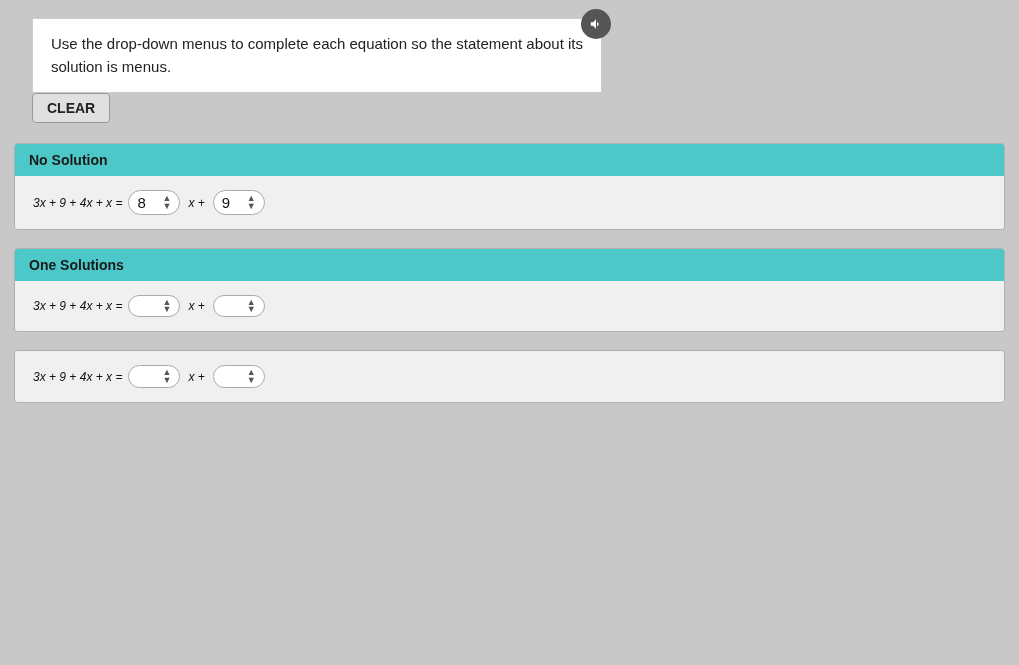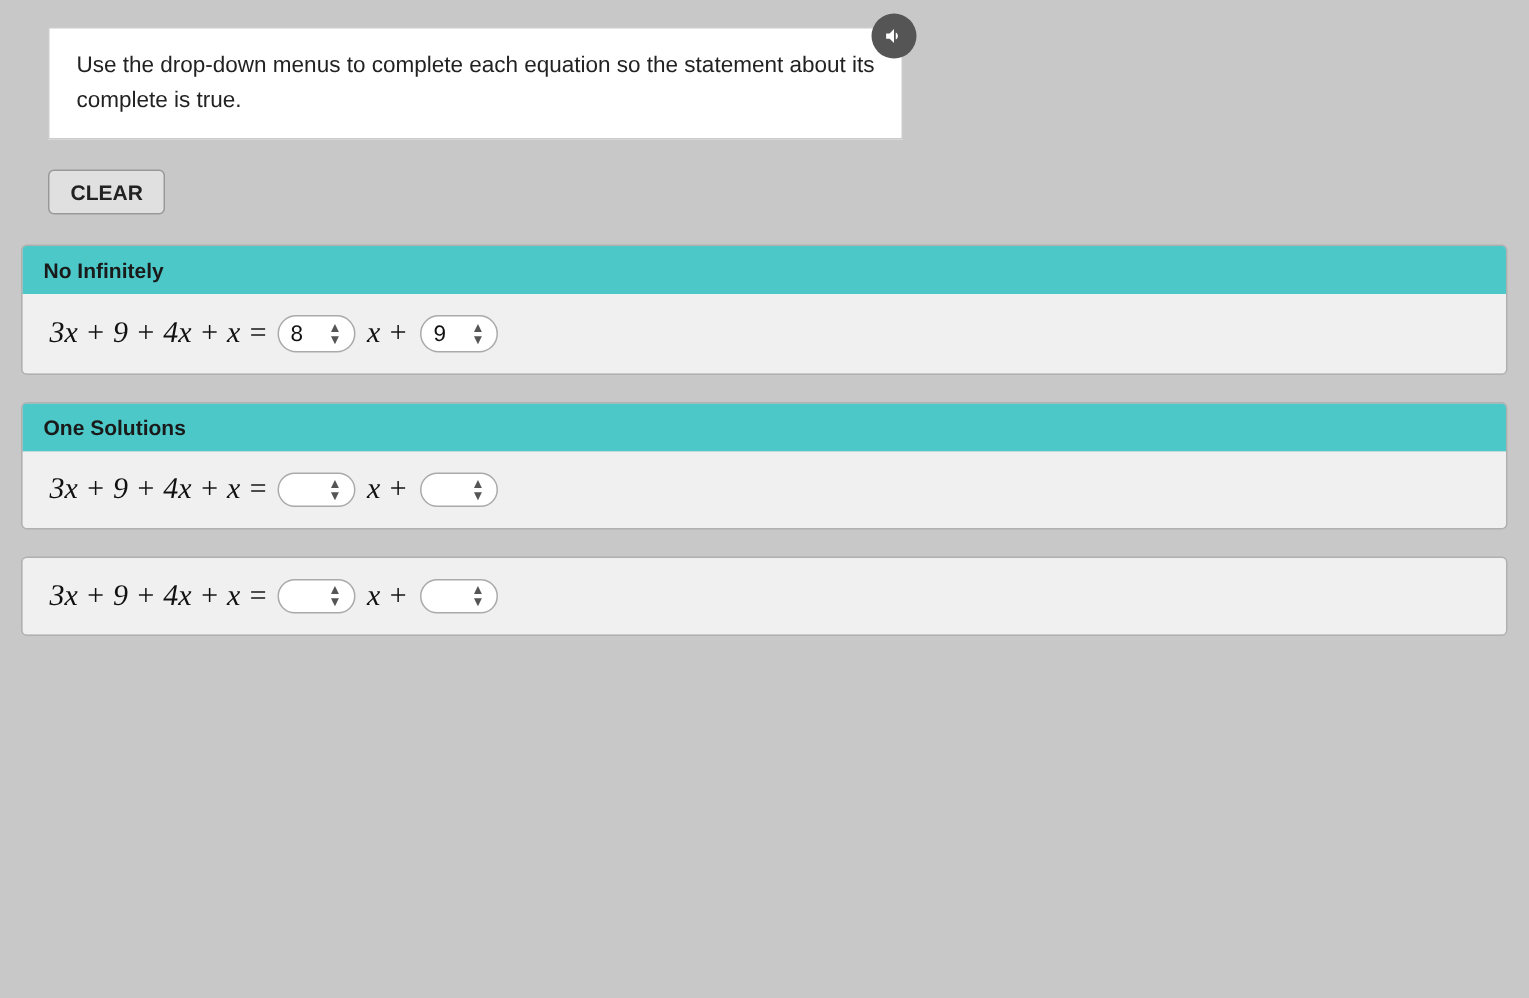--- a/index.html
+++ b/index.html
@@ -53,21 +53,21 @@
 
     .clear-btn {
       background: #e0e0e0;
       border: 1px solid #999;
       border-radius: 4px;
       padding: 6px 14px;
       font-size: 14px;
       font-weight: bold;
       cursor: pointer;
       color: #222;
-      margin-top: 20px;
+      margin-top: 0;
       align-self: flex-start;
     }
 
     .main-content {
       padding: 10px 14px;
       display: flex;
       flex-direction: column;
       gap: 18px;
     }
 
@@ -89,24 +89,23 @@
       background: #f0f0f0;
       padding: 14px 18px;
       font-size: 16px;
       color: #111;
       display: flex;
       align-items: center;
       gap: 6px;
     }
 
     .math-text {
-      font-size: 20px;
+      font-size: 12px;
       color: #111;
       font-style: italic;
-      font-family: Liberation Serif, serif;
     }
 
     .dropdown-select {
       display: inline-flex;
       align-items: center;
       justify-content: space-between;
       background: white;
       border: 1.5px solid #aaa;
       border-radius: 20px;
       padding: 3px 8px;
@@ -133,36 +132,36 @@
       margin: 0 2px;
     }
   </style>
 </head>
 <body>
 
 <div class="top-section">
   <div class="instruction-box">
     <span>
       <span>Use the drop-down menus to complete each equation so the statement about its</span><br>
-      <span>complete is true.</span>
+      <span>solution is menus.</span>
     </span>
     <button class="audio-btn">
       <svg viewBox="0 0 24 24">
         <path d="M3 9v6h4l5 5V4L7 9H3zm13.5 3c0-1.77-1.02-3.29-2.5-4.03v8.05c1.48-.73 2.5-2.25 2.5-4.02z"></path>
       </svg>
     </button>
   </div>
   <button class="clear-btn">CLEAR</button>
 </div>
 
 <div class="main-content">
 
   <div class="equation-block">
     <div class="block-header">
-      <span>No Infinitely</span>
+      <span>No Solution</span>
     </div>
     <div class="block-body">
       <span class="math-text">3<i>x</i> + 9 + 4<i>x</i> + <i>x</i> =</span>
       <div class="dropdown-select">
         <span class="val">8</span>
         <span class="arrows">▲<br>▼</span>
       </div>
       <span class="math-text plus-sign"><i>x</i> +</span>
       <div class="dropdown-select">
         <span class="val">9</span>

